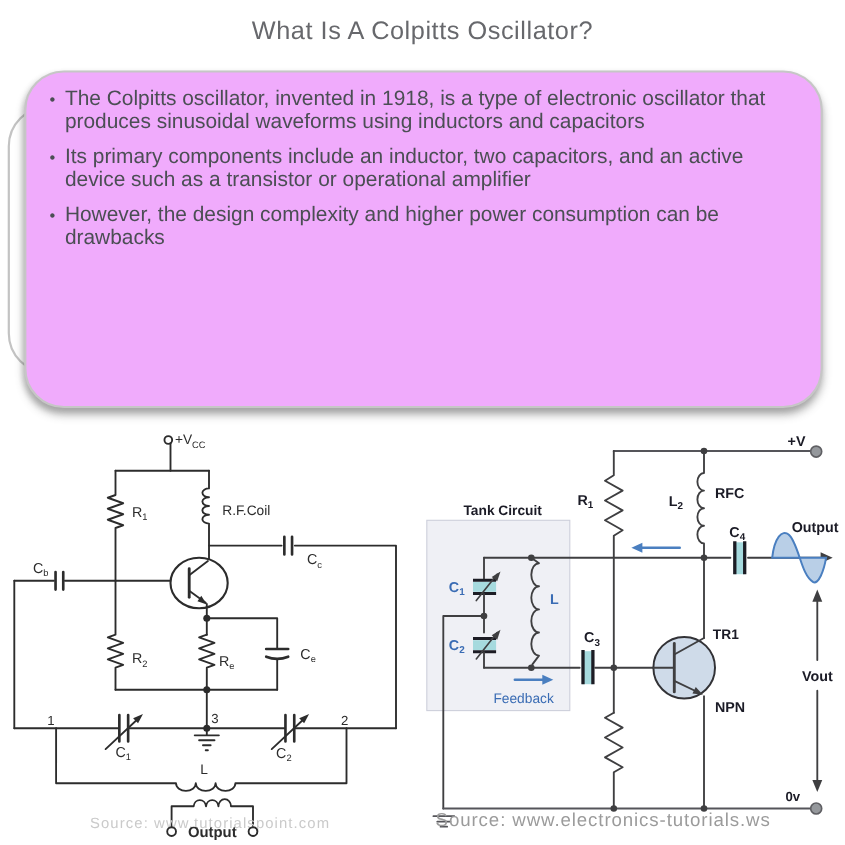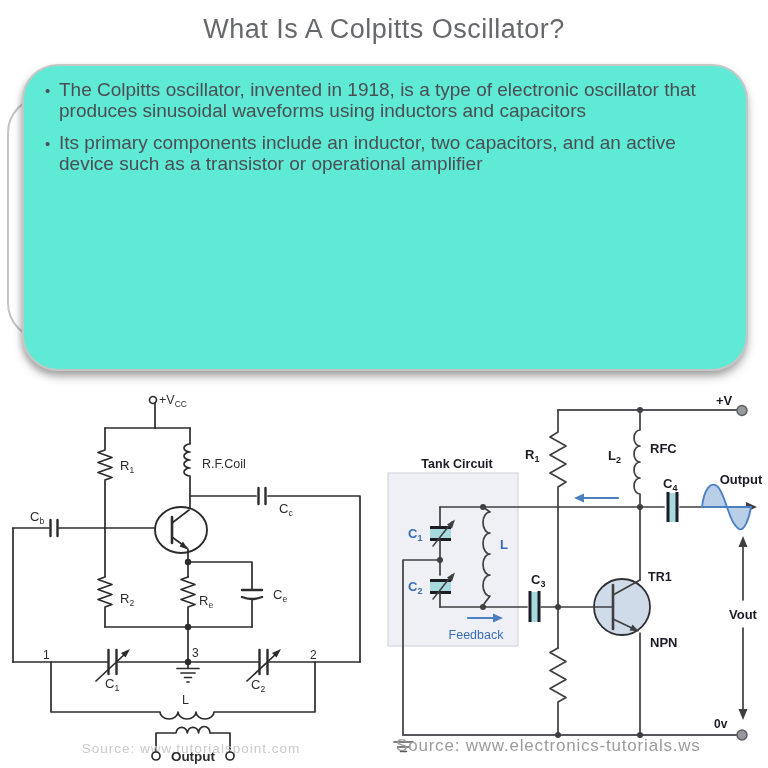--- a/index.html
+++ b/index.html
@@ -2,29 +2,29 @@
 <html><head>
 <meta charset="utf-8">
 <style>
   html,body{margin:0;padding:0;}
   body{
     width:768px;height:768px;background:#ffffff;overflow:hidden;position:relative;
     font-family:"Liberation Sans",sans-serif;
   }
   .page-title{
     position:absolute;top:14px;left:0;width:768px;text-align:center;
-    font-size:27px;font-weight:500;color:#67686c;letter-spacing:.5px;margin:0;
+    font-size:23px;font-weight:500;color:#67686c;letter-spacing:.5px;margin:0;
   }
   .stack-card{
     position:absolute;left:7px;top:96px;width:70px;height:240px;z-index:0;
     border:2.5px solid #c3c3c3;border-radius:42px;background:#fff;
   }
   .summary-card{
     position:absolute;left:22px;top:64px;width:726px;height:307px;z-index:1;
-    background:#5eead4;border:2px solid #c6c6c6;border-radius:36px;
+    background:#f0abfc;border:2px solid #c6c6c6;border-radius:36px;
     box-shadow:0 6px 8px rgba(90,90,90,.45), -2px 3px 5px rgba(0,0,0,.12);
     box-sizing:border-box;padding:13px 14px 0 20px;
   }
   .bullet-list{list-style:none;margin:0;padding:0;}
   .bullet-list li{
     position:relative;padding-left:15px;margin:0 0 11px 0;
     font-size:19px;line-height:21px;color:#4b4e54;
   }
   .bullet-list li::before{
     content:"\2022";position:absolute;left:1px;top:1px;font-size:15px;color:#4b4e54;
@@ -60,20 +60,21 @@
 <body>
 
 <h1 class="page-title">What Is A Colpitts Oscillator?</h1>
 
 <div class="stack-card"></div>
 
 <div class="summary-card">
   <ul class="bullet-list">
     <li>The Colpitts oscillator, invented in 1918, is a type of electronic oscillator that produces sinusoidal waveforms using inductors and capacitors</li>
     <li>Its primary components include an inductor, two capacitors, and an active device such as a transistor or operational amplifier</li>
+    <li>However, the design complexity and higher power consumption can be drawbacks</li>
   </ul>
 </div>
 
 <div class="figure" style="left:0;top:380px;">
 <svg width="390" height="388" viewBox="0 380 390 388">
   <g>
     <circle class="lc-term" cx="153" cy="400" r="3.5"></circle>
     <path class="lc-wire" d="M155,403 V428"></path>
     <text class="lc-text" x="159" y="404"><tspan style="font-size:12.5px">+V</tspan><tspan class="lc-sub" dy="3">CC</tspan></text>
   </g>

